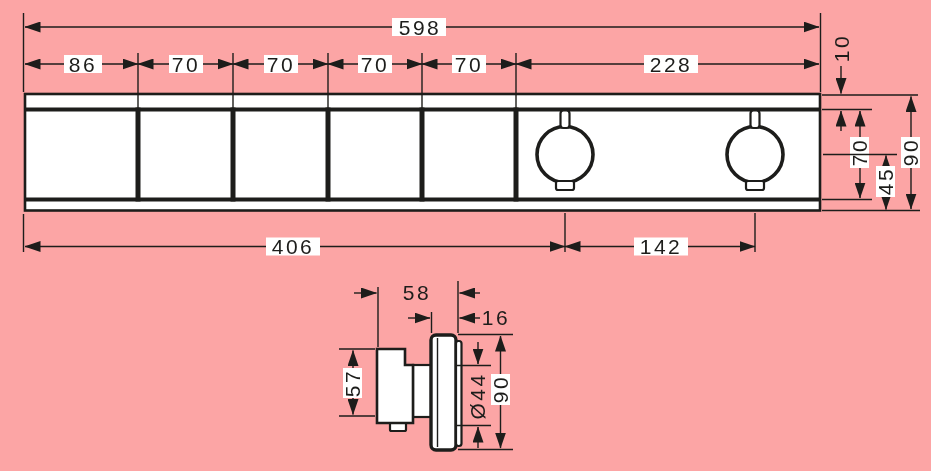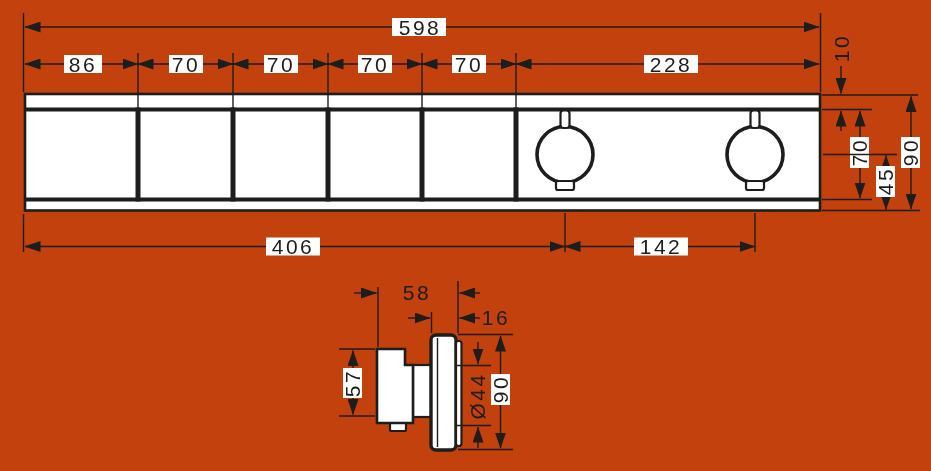--- a/index.html
+++ b/index.html
@@ -1,16 +1,16 @@
 <!DOCTYPE html>
 <html><head>
 <meta charset="utf-8">
 <style>
   html,body{margin:0;padding:0;background:#ffffff;}
-  .stage{position:relative;width:931px;height:471px;background:#c2410c;overflow:hidden;}
+  .stage{position:relative;width:931px;height:471px;background:#fca5a5;overflow:hidden;}
   svg{display:block;}
   
   .ln   {stroke:#1d1d1b;stroke-width:1.4;fill:none;stroke-linecap:butt;}
   .dim  {stroke:#1d1d1b;stroke-width:1.4;fill:none;}
   .outl {fill:#ffffff;stroke:#1d1d1b;stroke-width:2.6;}
   .rail {stroke:#1d1d1b;stroke-width:4;fill:none;}
   .divd {stroke:#1d1d1b;stroke-width:5;fill:none;}
   .knob {fill:#ffffff;stroke:#1d1d1b;stroke-width:3.6;}
   .detl {fill:#ffffff;stroke:#1d1d1b;stroke-width:2.2;}
   .plate{fill:#ffffff;stroke:#1d1d1b;stroke-width:3.4;}

